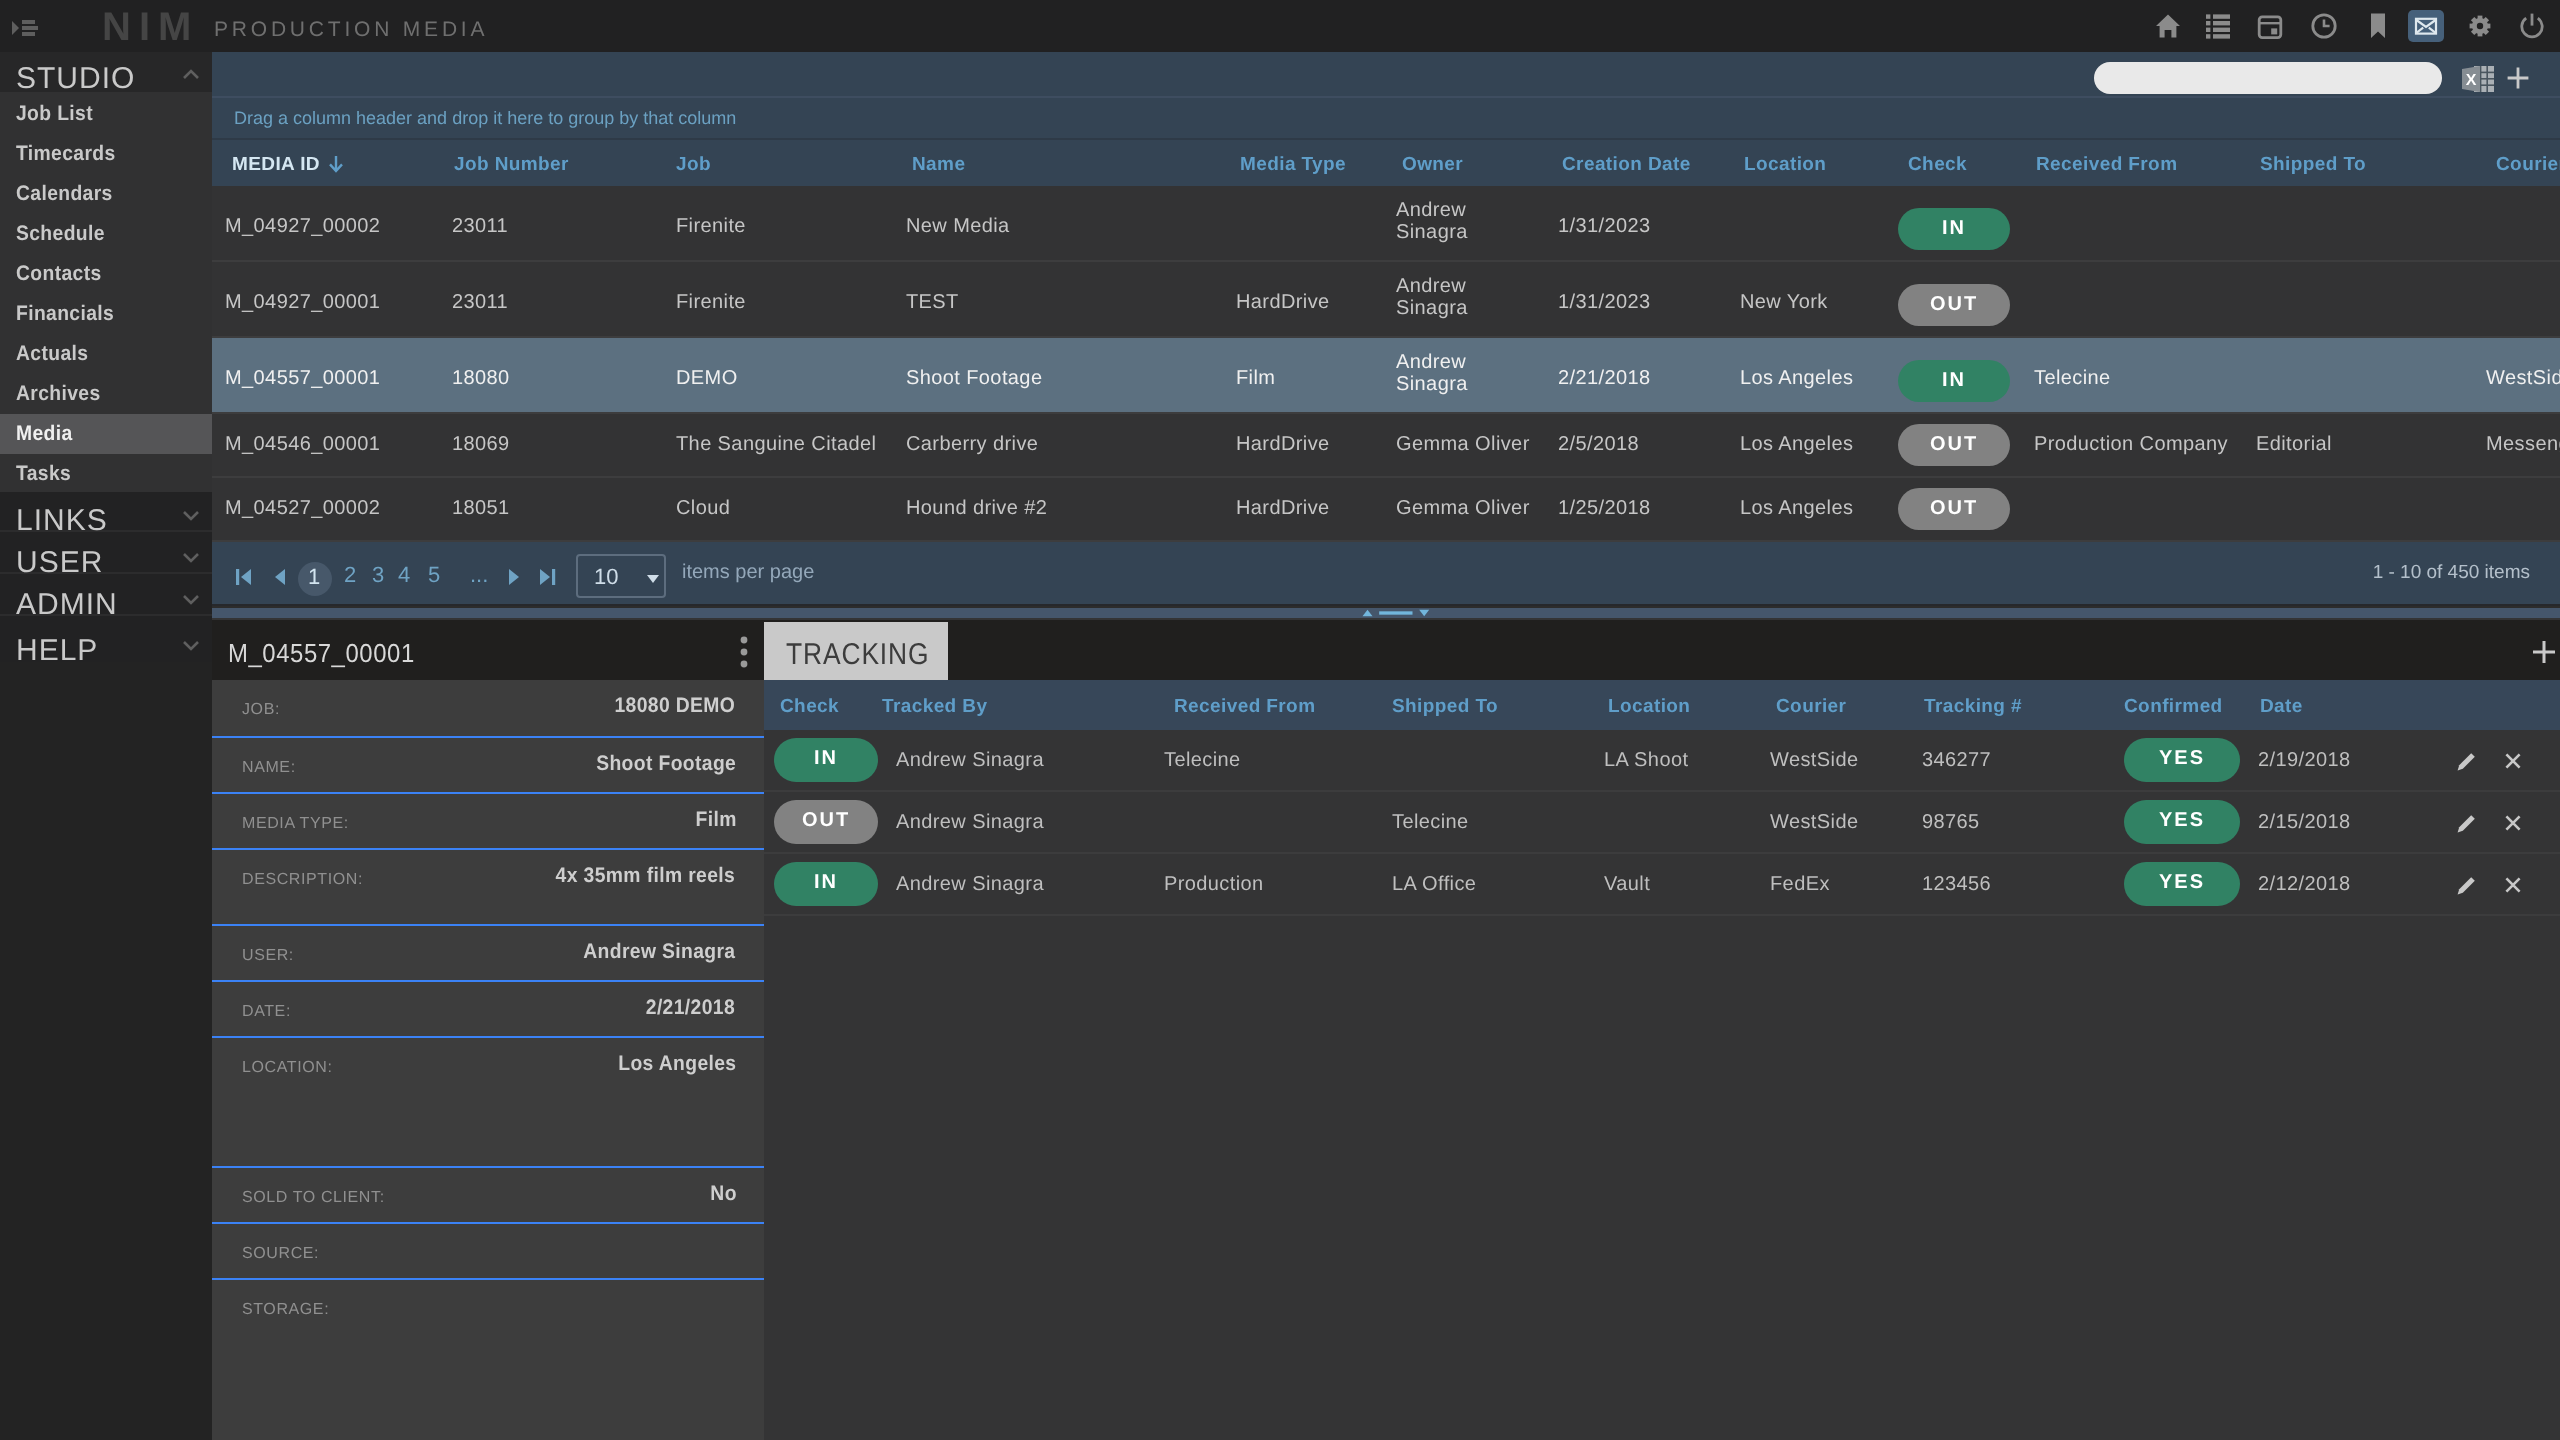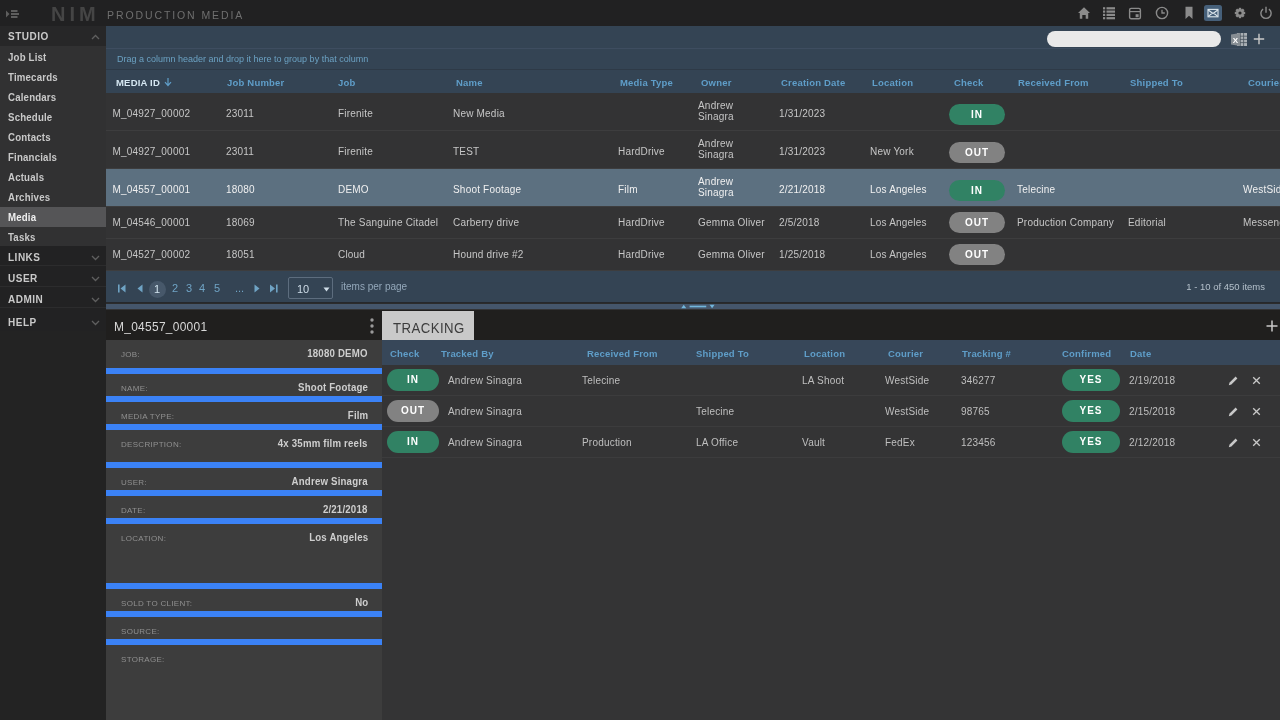--- a/index.html
+++ b/index.html
@@ -9,21 +9,21 @@
 
 #topbar { position:absolute; left:0; top:0; width:1280px; height:26px; background:#212122; }
 #nim { position:absolute; left:51px; top:3px; font-size:20px; font-weight:bold; color:#454545; letter-spacing:4px; }
 #ptitle { position:absolute; left:107px; top:9px; font-size:10.5px; color:#6f6f6f; letter-spacing:1.9px; }
 .ticon { position:absolute; top:6px; }
 
 #sidebar { position:absolute; left:0; top:26px; width:106px; height:694px; background:#232323; }
 #menuarea { position:absolute; left:0; top:0; width:106px; height:220px; background:#313132; }
 #secarea { position:absolute; left:0; top:220px; width:106px; height:85px; background:#222223; }
 .mi { position:absolute; left:8px; font-size:10.5px; font-weight:bold; color:#c9c9c9; letter-spacing:0.2px; transform:scaleX(0.92); transform-origin:left; }
-.mh { position:absolute; left:8px; font-size:10px; font-weight:bold; color:#c9c9c9; letter-spacing:0.5px; }
+.mh { position:absolute; left:8px; font-size:15px; font-weight:normal; color:#c9c9c9; letter-spacing:0.5px; }
 .caret { position:absolute; left:90px; width:11px; height:7px; }
 #studiorow { position:absolute; left:0; top:0; width:106px; height:20px; background:#272728; }
 .secrow { position:absolute; left:0; width:106px; height:20px; border-bottom:1px solid #2c2c2d; }
 #misel { position:absolute; left:0; top:181px; width:106px; height:20px; background:#555557; }
 
 #main { position:absolute; left:106px; top:26px; width:1174px; height:282px; }
 #toolbar { position:absolute; left:0; top:0; width:1174px; height:22px; background:#344454; }
 #search { position:absolute; left:941px; top:5px; width:174px; height:16px; background:#e9e9e9; border-radius:8px; }
 #dragband { position:absolute; left:0; top:22px; width:1174px; height:21px; background:#344454; border-top:1px solid #3e4d60; }
 #dragband span { position:absolute; left:11px; top:5px; font-size:9px; color:#6ba1c2; letter-spacing:0px; }
@@ -50,21 +50,21 @@
 
 #splitter { position:absolute; left:106px; top:304px; width:1174px; height:5px; background:#45566b; }
 
 #bottom { position:absolute; left:106px; top:309px; width:1174px; height:411px; background:#343435; }
 #dtitlebar { position:absolute; left:0; top:1px; width:276px; height:30px; background:#201f1e; }
 #dtitle { position:absolute; left:8px; top:9px; font-size:13px; color:#d8d8d8; letter-spacing:0.3px; transform:scaleX(0.92); transform-origin:left; }
 #tabbar { position:absolute; left:276px; top:1px; width:898px; height:30px; background:#201f1e; }
 #tab { position:absolute; left:0; top:1px; width:92px; height:31px; background:#c9c9c9; }
 #tab span { position:absolute; left:11px; top:8px; font-size:15px; color:#3c3c3c; letter-spacing:0.5px; transform:scaleX(0.88); transform-origin:left; }
 #dpanel { position:absolute; left:0; top:31px; width:276px; height:380px; background:#3d3d3d; }
-.frow { position:absolute; left:0; width:276px; border-top:6px solid #3b82f6; }
+.frow { position:absolute; left:0; width:276px; border-top:1px solid #3b82f6; }
 .flab { position:absolute; left:15px; font-size:8px; color:#909090; letter-spacing:0.3px; }
 .fval { position:absolute; right:14px; font-size:10.5px; font-weight:bold; color:#cecece; letter-spacing:0.2px; transform:scaleX(0.92); transform-origin:right; }
 
 #trhead { position:absolute; left:276px; top:31px; width:898px; height:25px; background:#374759; }
 .trh { position:absolute; top:8px; font-size:9.5px; font-weight:bold; color:#5f9ec9; letter-spacing:0.2px; }
 #trrows { position:absolute; left:276px; top:56px; width:898px; height:93px; }
 .trrow { position:absolute; left:0; width:898px; height:31px; border-bottom:1px solid #3c3c3d; }
 .trc { position:absolute; top:10px; font-size:10px; color:#bfbfbf; letter-spacing:0.2px; }
 .tpill { position:absolute; top:4px; width:52px; height:22px; border-radius:11px; text-align:center;
   font-size:10px; font-weight:bold; color:#fff; letter-spacing:1px; line-height:22px; }

